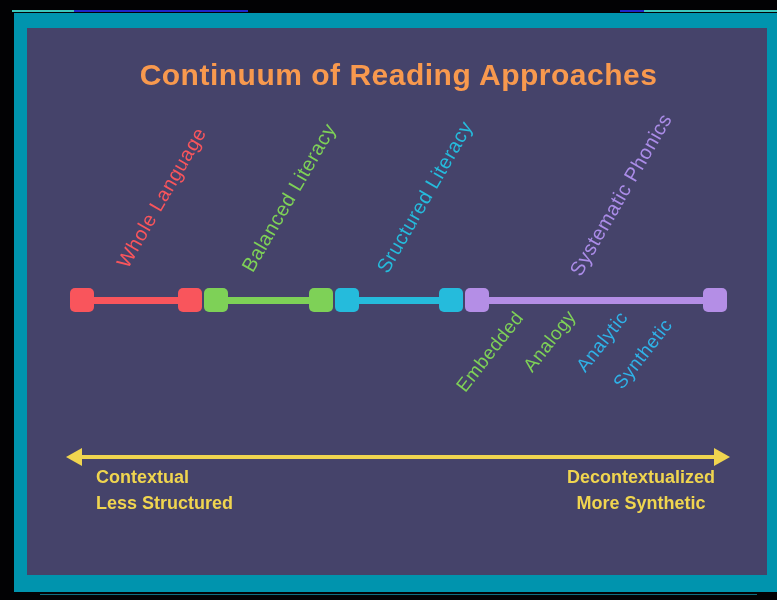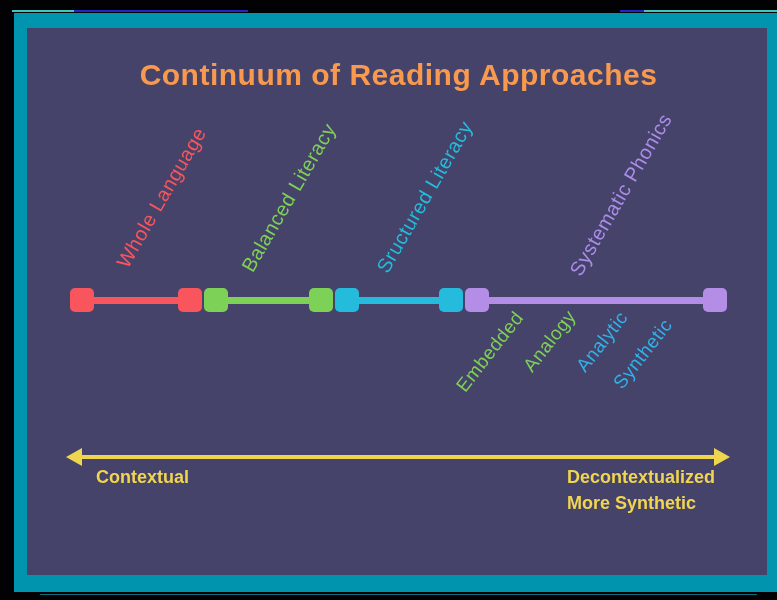--- a/index.html
+++ b/index.html
@@ -62,21 +62,21 @@
   
   .axis-line{position:absolute;left:70px;top:455px;width:636px;height:4px;background:#F0D54F;border-radius:2px;}
   .arrowhead{position:absolute;top:448px;width:0;height:0;border-top:9px solid transparent;border-bottom:9px solid transparent;}
   .arrow-left{left:56px;border-right:16px solid #F0D54F;}
   .arrow-right{left:704px;border-left:16px solid #F0D54F;}
 
   .axis-label{
     position:absolute;color:#F0D54F;font-weight:bold;font-size:18px;line-height:26px;margin-left:13px;
   }
   .axis-left{left:73px;top:464px;text-align:left;}
-  .axis-right{right:72px;top:464px;text-align:left;}
+  .axis-right{right:72px;top:464px;text-align:center;}
 </style>
 </head>
 <body>
 
 <div class="stage">
 
   <div class="hairline hl-cyan" style="left:2px;width:62px;"></div>
   <div class="hairline hl-blue" style="left:64px;width:174px;"></div>
   <div class="hairline hl-blue" style="left:610px;width:24px;"></div>
   <div class="hairline hl-cyan" style="left:634px;width:139px;"></div>
@@ -110,19 +110,20 @@
   <div class="rot rot-bot t-green" style="left:527px;top:353px;">Analogy</div>
   <div class="rot rot-bot t-blue" style="left:580px;top:353px;">Analytic</div>
   <div class="rot rot-bot t-blue" style="left:617px;top:370px;">Synthetic</div>
 
   <div class="axis-line"></div>
   <div class="arrowhead arrow-left"></div>
   <div class="arrowhead arrow-right"></div>
 
   <div class="axis-label axis-left">
     <div>Contextual</div>
+    <div>Less Structured</div>
   </div>
   <div class="axis-label axis-right">
     <div>Decontextualized</div>
     <div>More Synthetic</div>
   </div>
 
 </div>
 
 </body></html>

